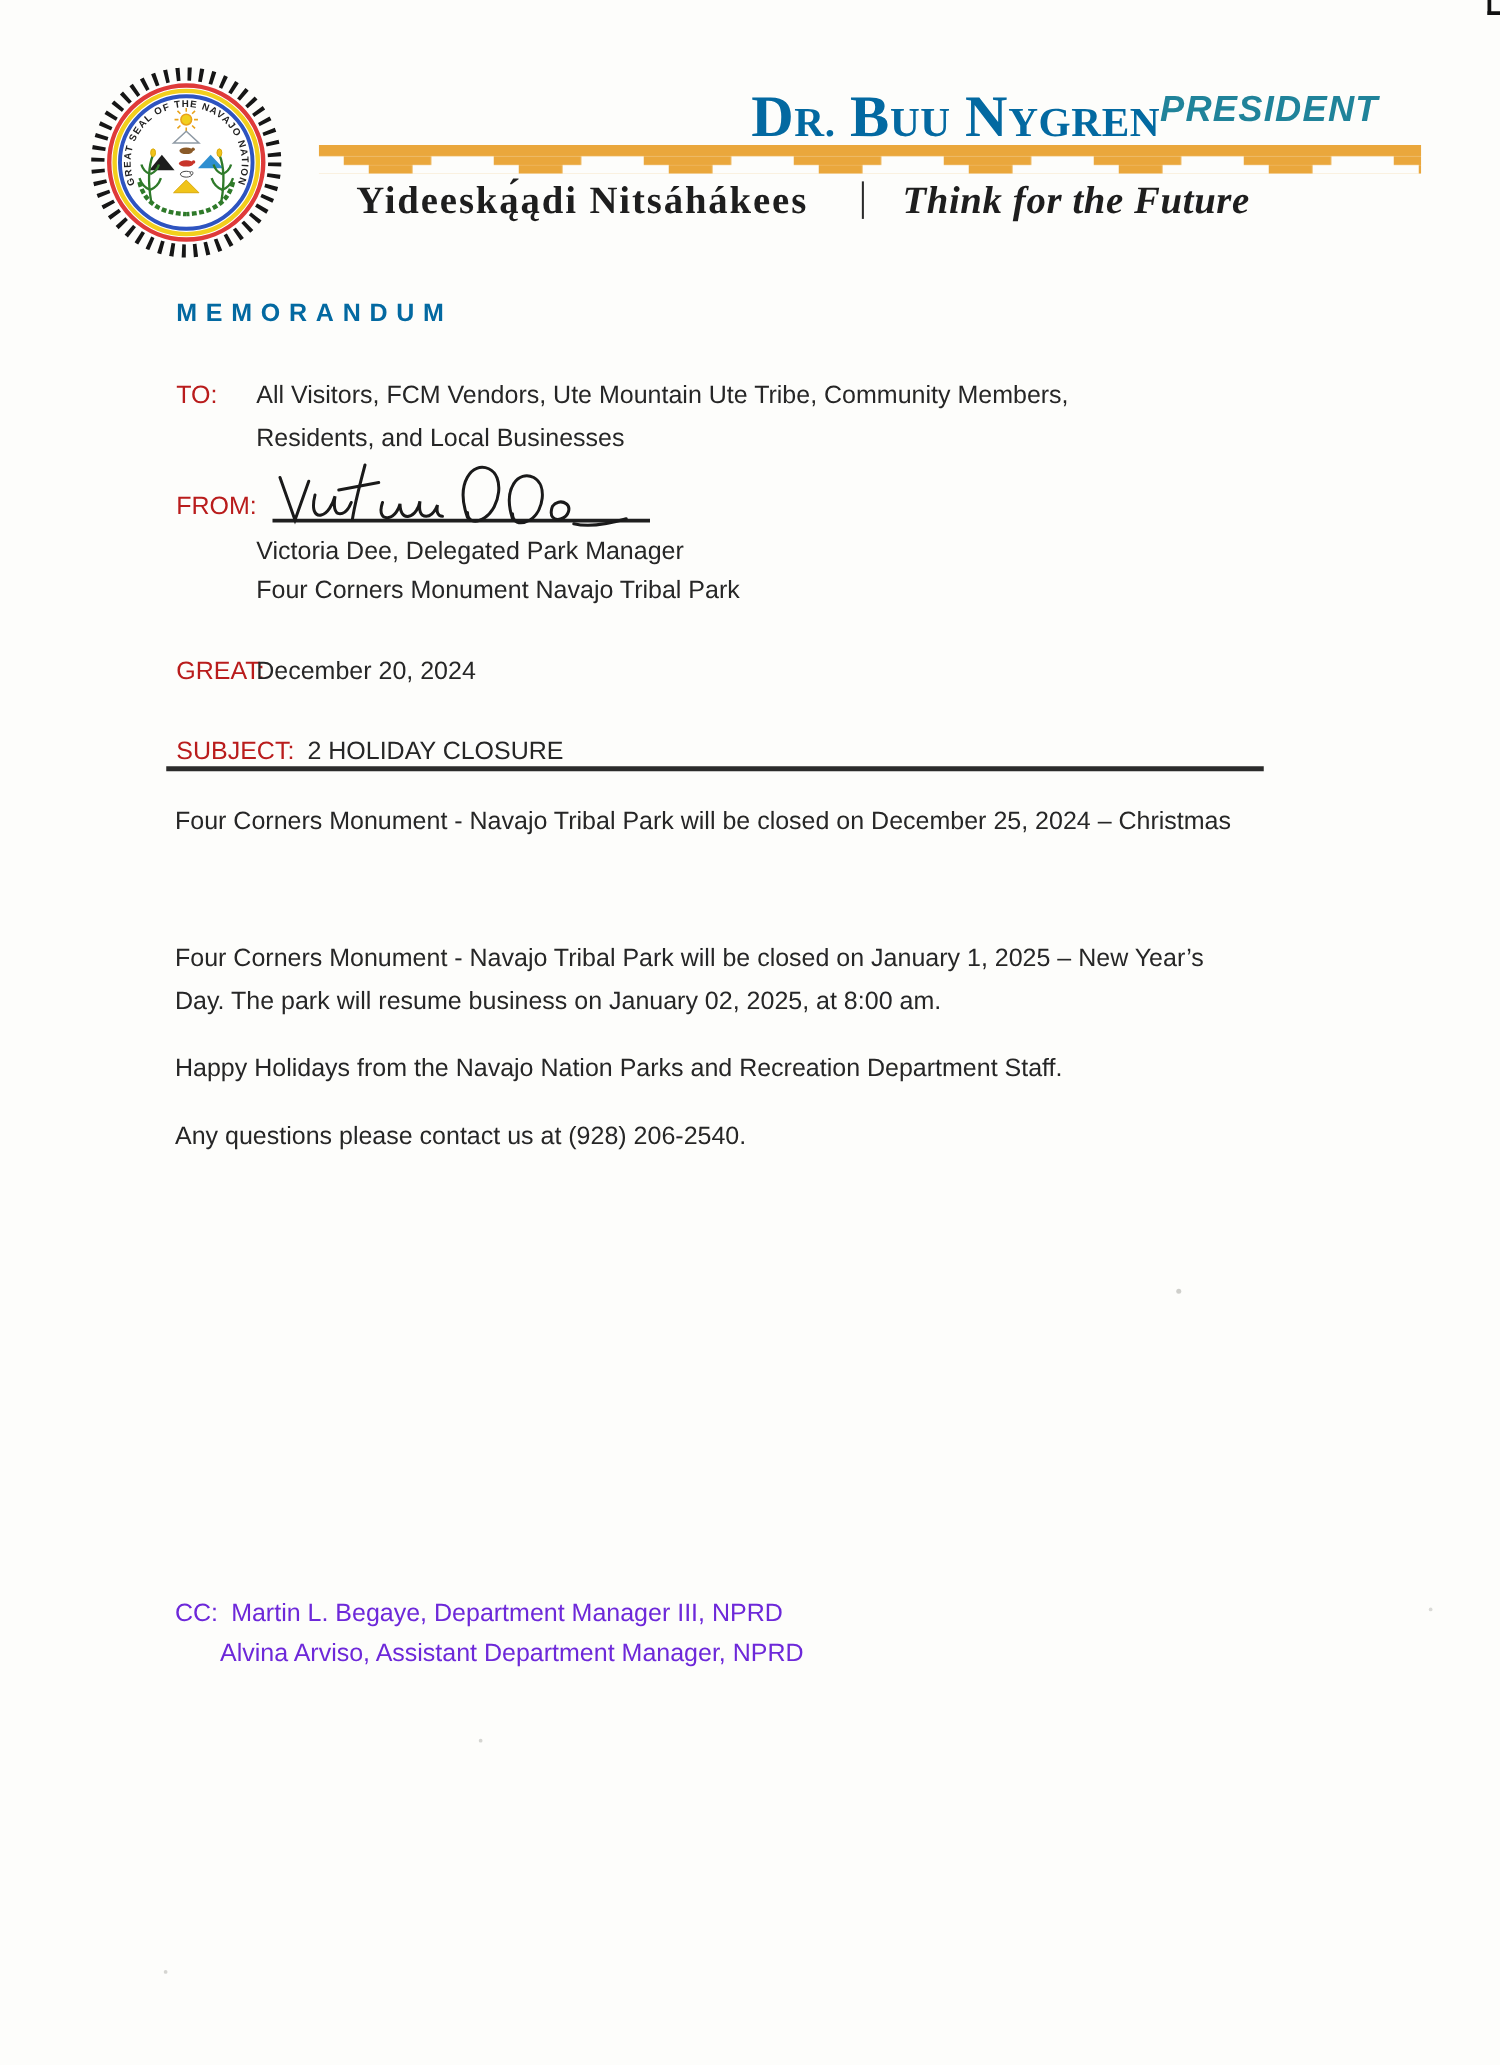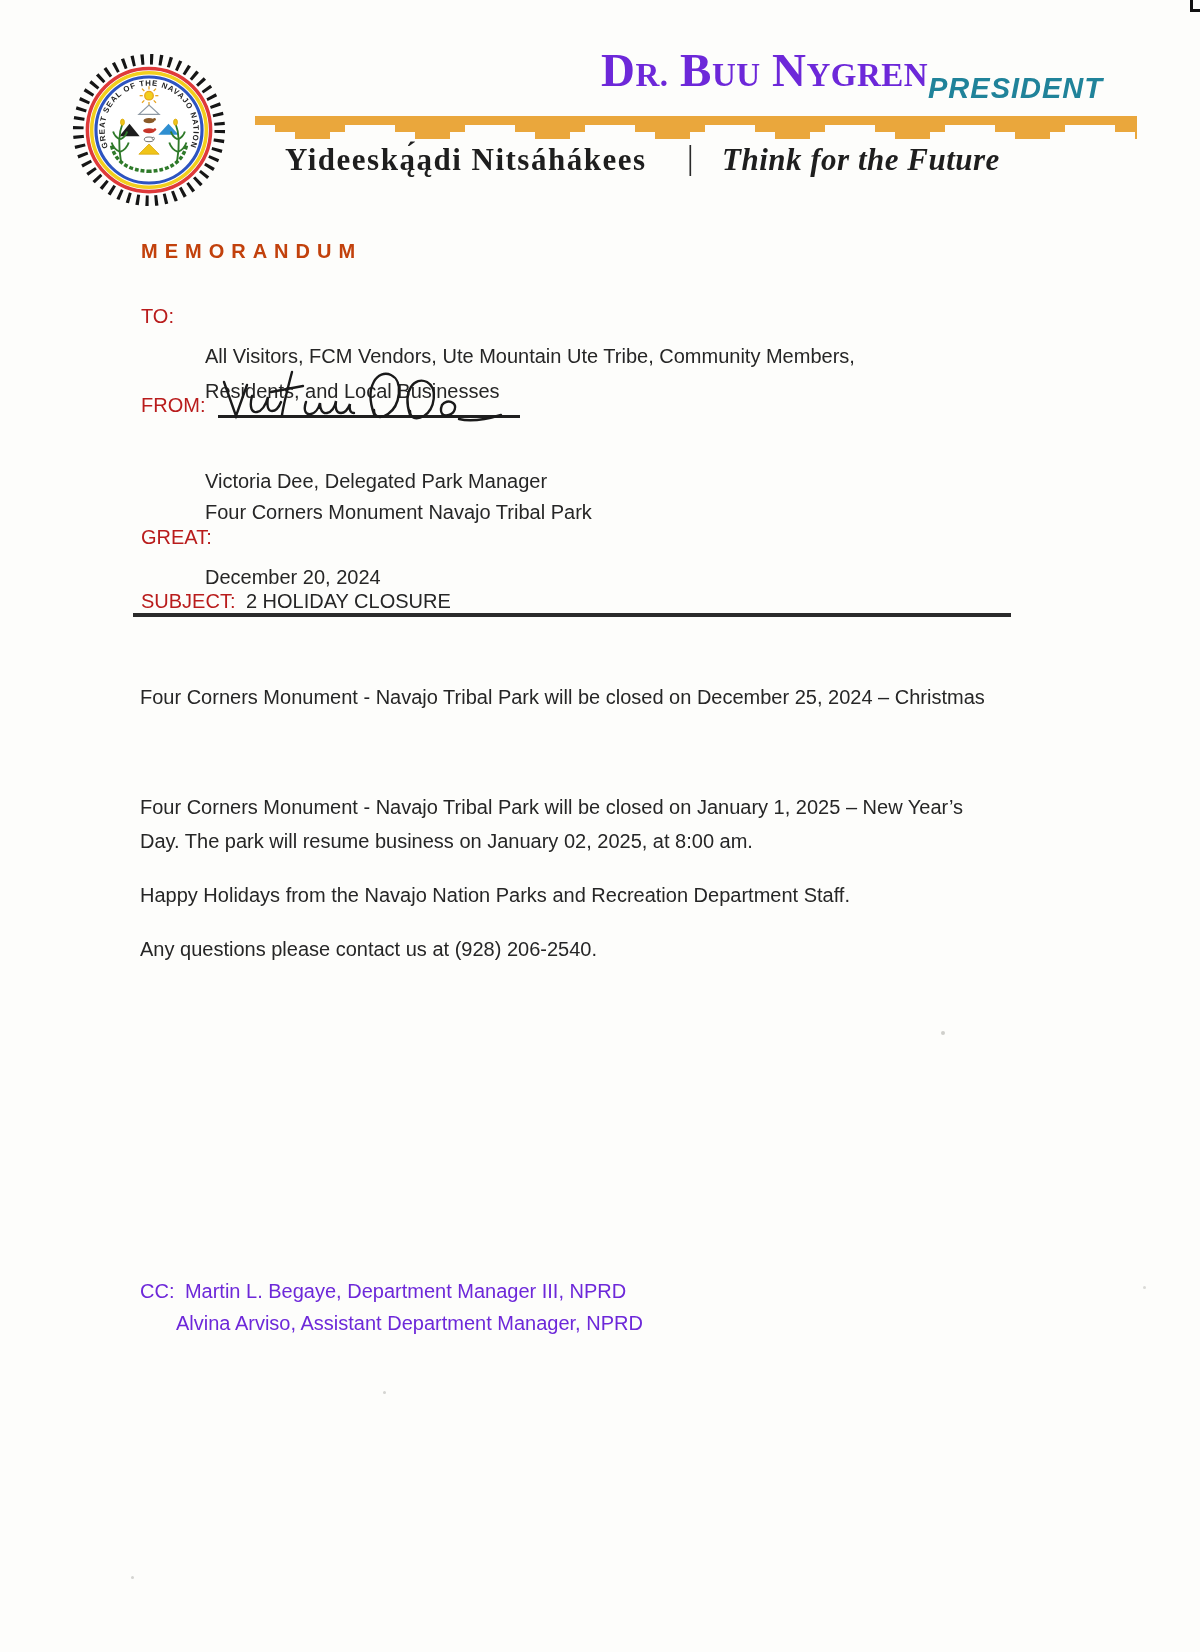--- a/index.html
+++ b/index.html
@@ -14,23 +14,23 @@
   }
   .abs{position:absolute;white-space:nowrap;}
 
   
   .org-name{
     left:228px;top:64px;
     font-family:"Liberation Serif",serif;
     font-weight:bold;font-size:37px;letter-spacing:2px;color:#2d2d2d;
   }
   .pres-name{
-    left:601px;top:44px;
+    left:601px;top:68px;
     font-family:"Liberation Serif",serif;
-    font-weight:bold;color:#6d28d9;letter-spacing:0.5px;text-align:right;
+    font-weight:bold;color:#0369a1;letter-spacing:0.5px;text-align:right;
   }
   .pres-name .big{font-size:47px;line-height:52px;}
   .pres-name .small{font-size:33px;}
   .pres-name .word{margin-right:7px;}
   .pres-title{
     left:928px;top:72px;
     font-style:italic;font-weight:bold;font-size:29px;
     color:#20839a;letter-spacing:1px;
   }
   .band{left:255px;top:116px;}
@@ -43,24 +43,24 @@
     left:687px;top:140px;
     font-family:"Liberation Serif",serif;font-size:33px;color:#2a2a2a;font-weight:normal;
   }
   .tagline-english{
     left:722px;top:142px;
     font-family:"Liberation Serif",serif;font-weight:bold;font-style:italic;
     font-size:31px;color:#1e1e1e;letter-spacing:0.5px;
   }
 
   
-  .memo-text{font-size:20px;color:#262626;margin-top:40px;}
+  .memo-text{font-size:20px;color:#262626;}
   .memo-heading{
     left:141px;top:240px;
-    font-size:20px;font-weight:bold;letter-spacing:7px;color:#c2410c;
+    font-size:20px;font-weight:bold;letter-spacing:7px;color:#0369a1;
   }
   .label{font-size:20px;color:#b91c1c;}
   .sig-underline{
     left:218px;top:415px;width:302px;height:3px;background:#1f1f1f;
   }
   .rule{
     left:133px;top:613px;width:878px;height:4px;background:#2b2b2b;
   }
   .cc-line{font-size:20px;color:#6d28d9;}
 

